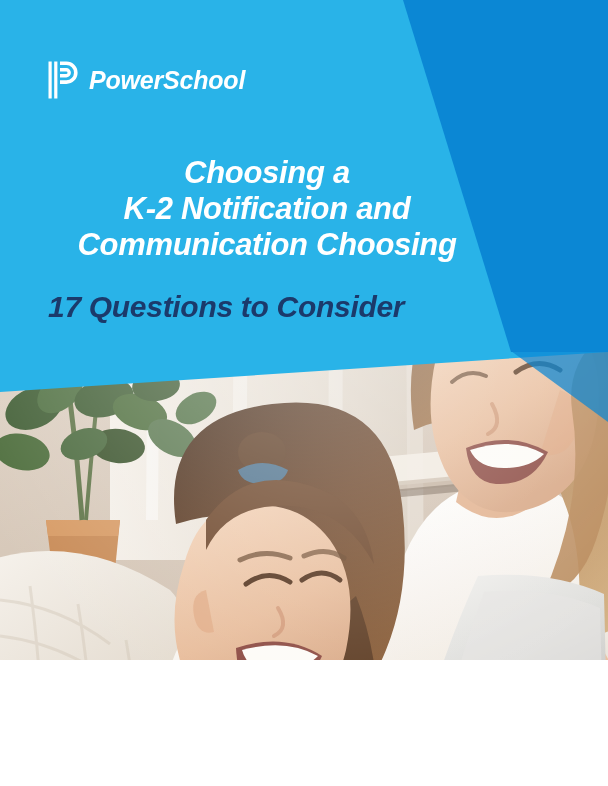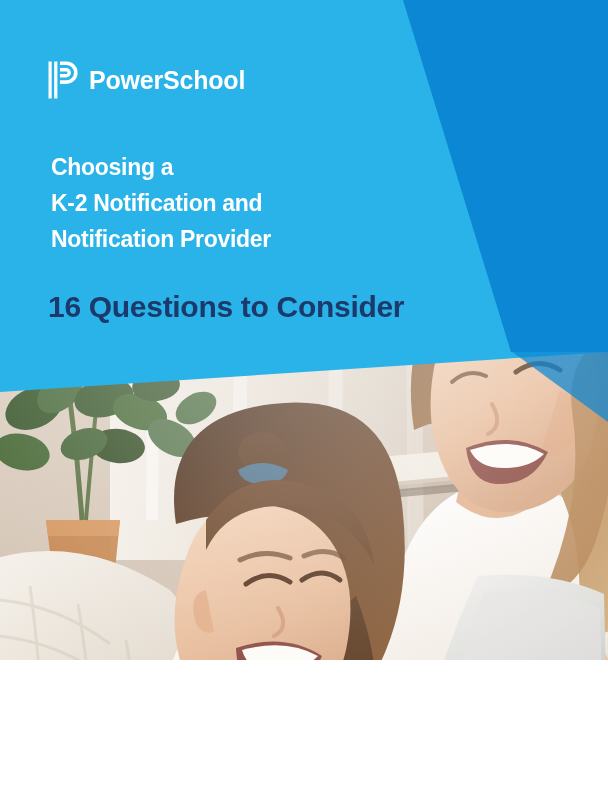--- a/index.html
+++ b/index.html
@@ -11,20 +11,21 @@
   body {
     font-family: "Liberation Sans", sans-serif;
   }
 
   .page {
     position: relative;
     width: 608px;
     height: 660px;
     overflow: hidden;
     background: #3b82f6;
+    font-style: italic;
   }
 
   
   .photo {
     position: absolute;
     left: 0;
     top: 0;
     width: 608px;
     height: 786px;
     overflow: hidden;
@@ -89,29 +90,30 @@
     font-size: 25px;
     font-weight: bold;
     letter-spacing: -0.2px;
     line-height: 1;
     white-space: nowrap;
   }
 
   
   .title {
     position: absolute;
-    left: 51px;
+    left: 32px;
     top: 134px;
     width: 470px;
     z-index: 10;
     color: #ffffff;
-    font-size: 23px;
+    font-size: 31px;
     font-weight: bold;
     line-height: 36px;
     letter-spacing: -0.3px;
+    text-align: center;
   }
   .title .line { display: block; white-space: nowrap; }
 
   .subtitle {
     position: absolute;
     left: 48px;
     top: 264px;
     z-index: 10;
     color: #1b3a6b;
     font-size: 30px;
@@ -353,18 +355,18 @@
       <rect x="6.2" y="0.5" width="3.2" height="37" fill="#ffffff"></rect>
       <path d="M12 0.5 h6.4 a11.2 11.2 0 0 1 0 22.4 H12 v-3.6 h6.4 a7.6 7.6 0 0 0 0 -15.2 H12 Z" fill="#ffffff"></path>
       <path d="M12 7 h6.2 a4.7 4.7 0 0 1 0 9.4 H12 v-3.4 h6.2 a1.3 1.3 0 0 0 0 -2.6 H12 Z" fill="#ffffff"></path>
     </svg>
     <span class="logo-word">PowerSchool</span>
   </div>
 
   <h1 class="title">
     <span class="line">Choosing a</span>
     <span class="line">K-2 Notification and</span>
-    <span class="line">Notification Provider</span>
+    <span class="line">Communication Choosing</span>
   </h1>
 
-  <h2 class="subtitle">16 Questions to Consider</h2>
+  <h2 class="subtitle">17 Questions to Consider</h2>
 
 </div>
 
 </body></html>

